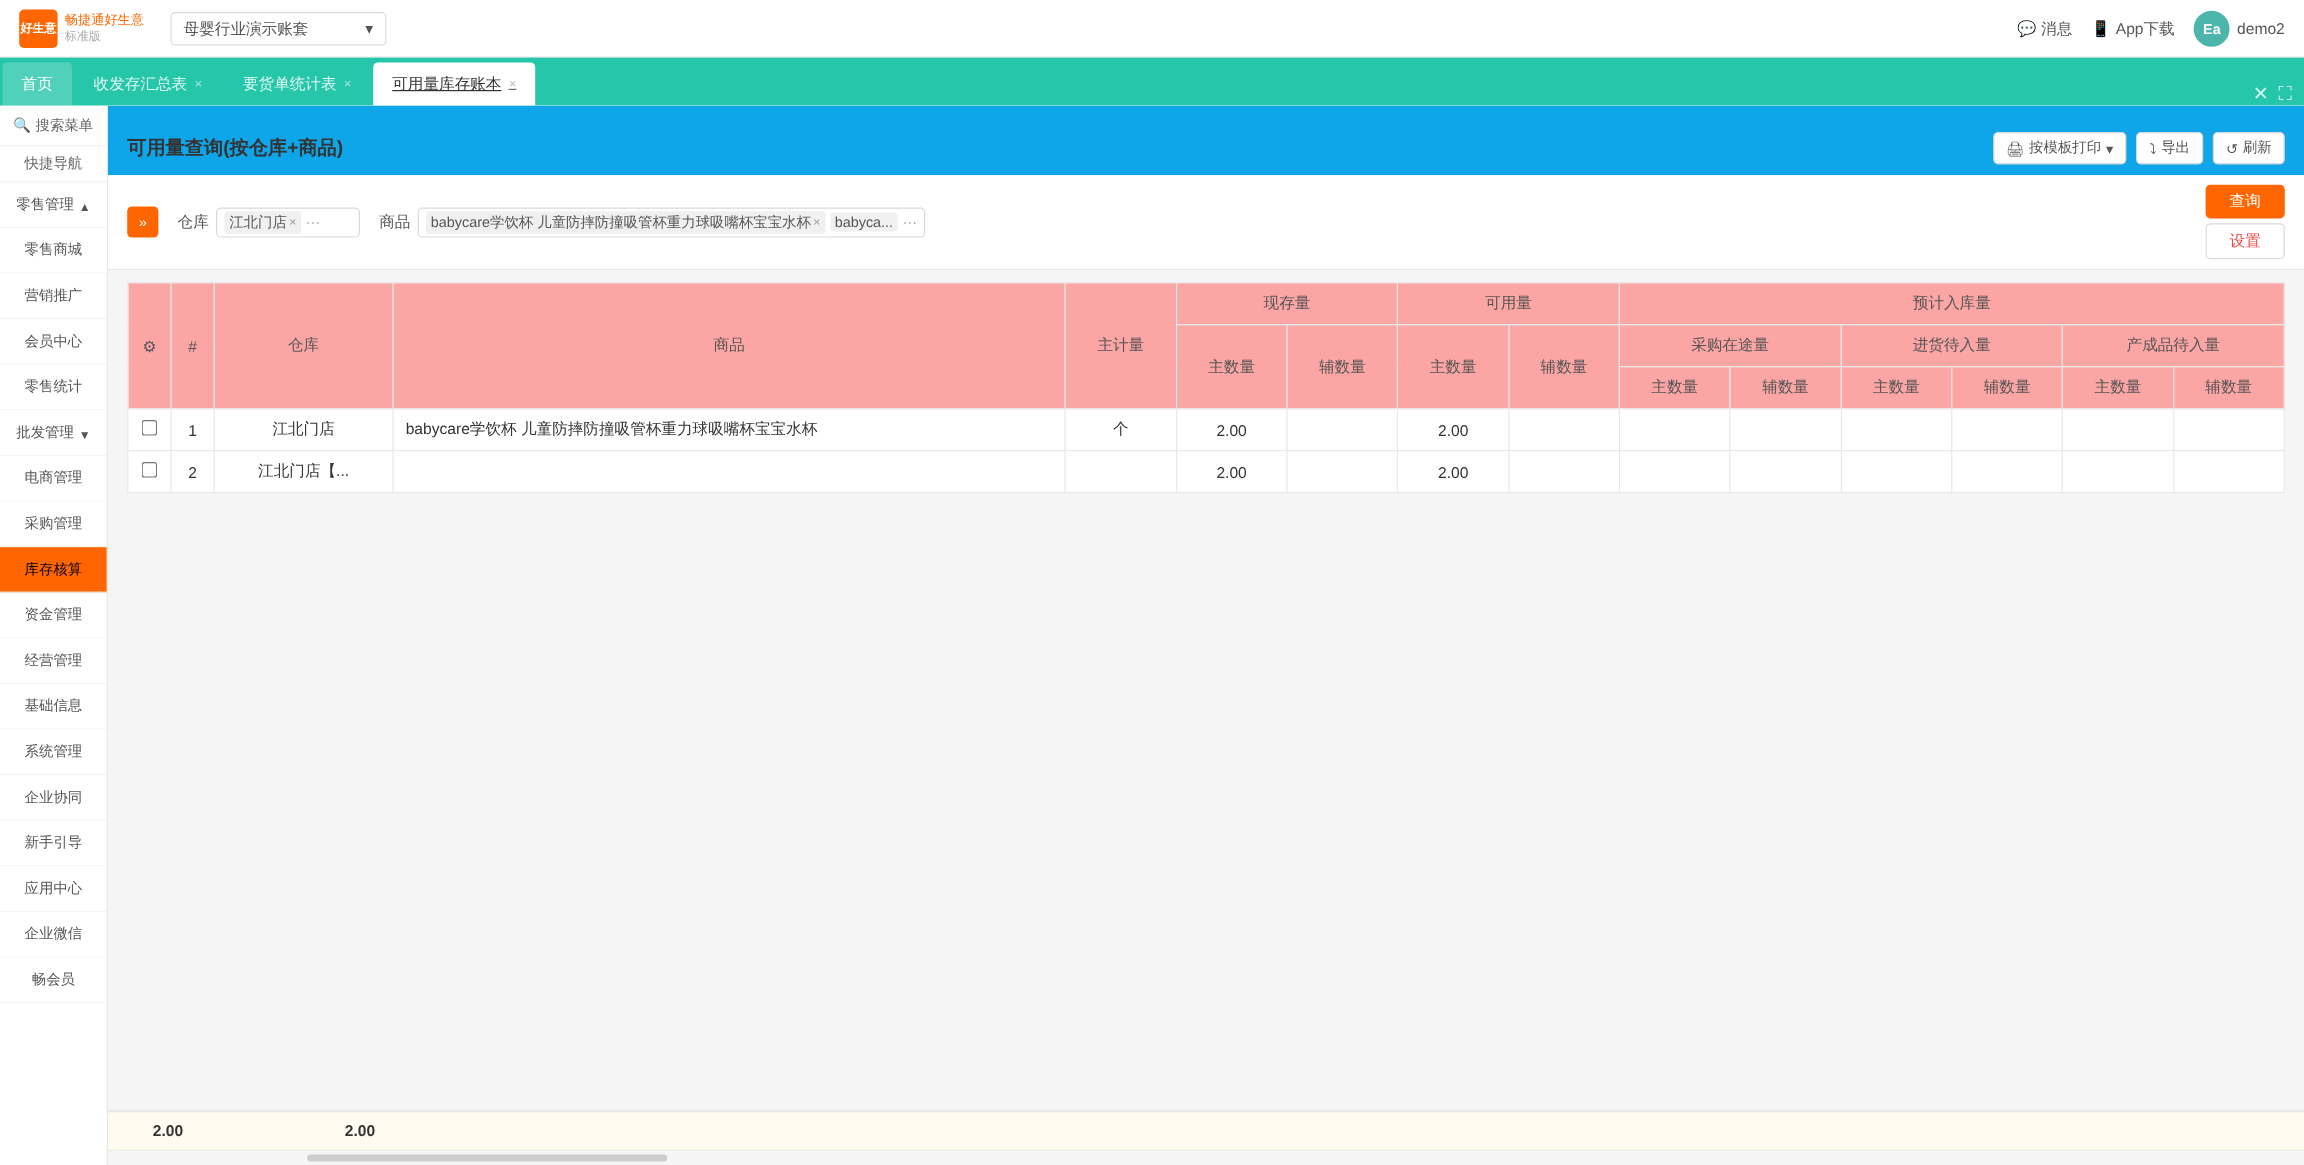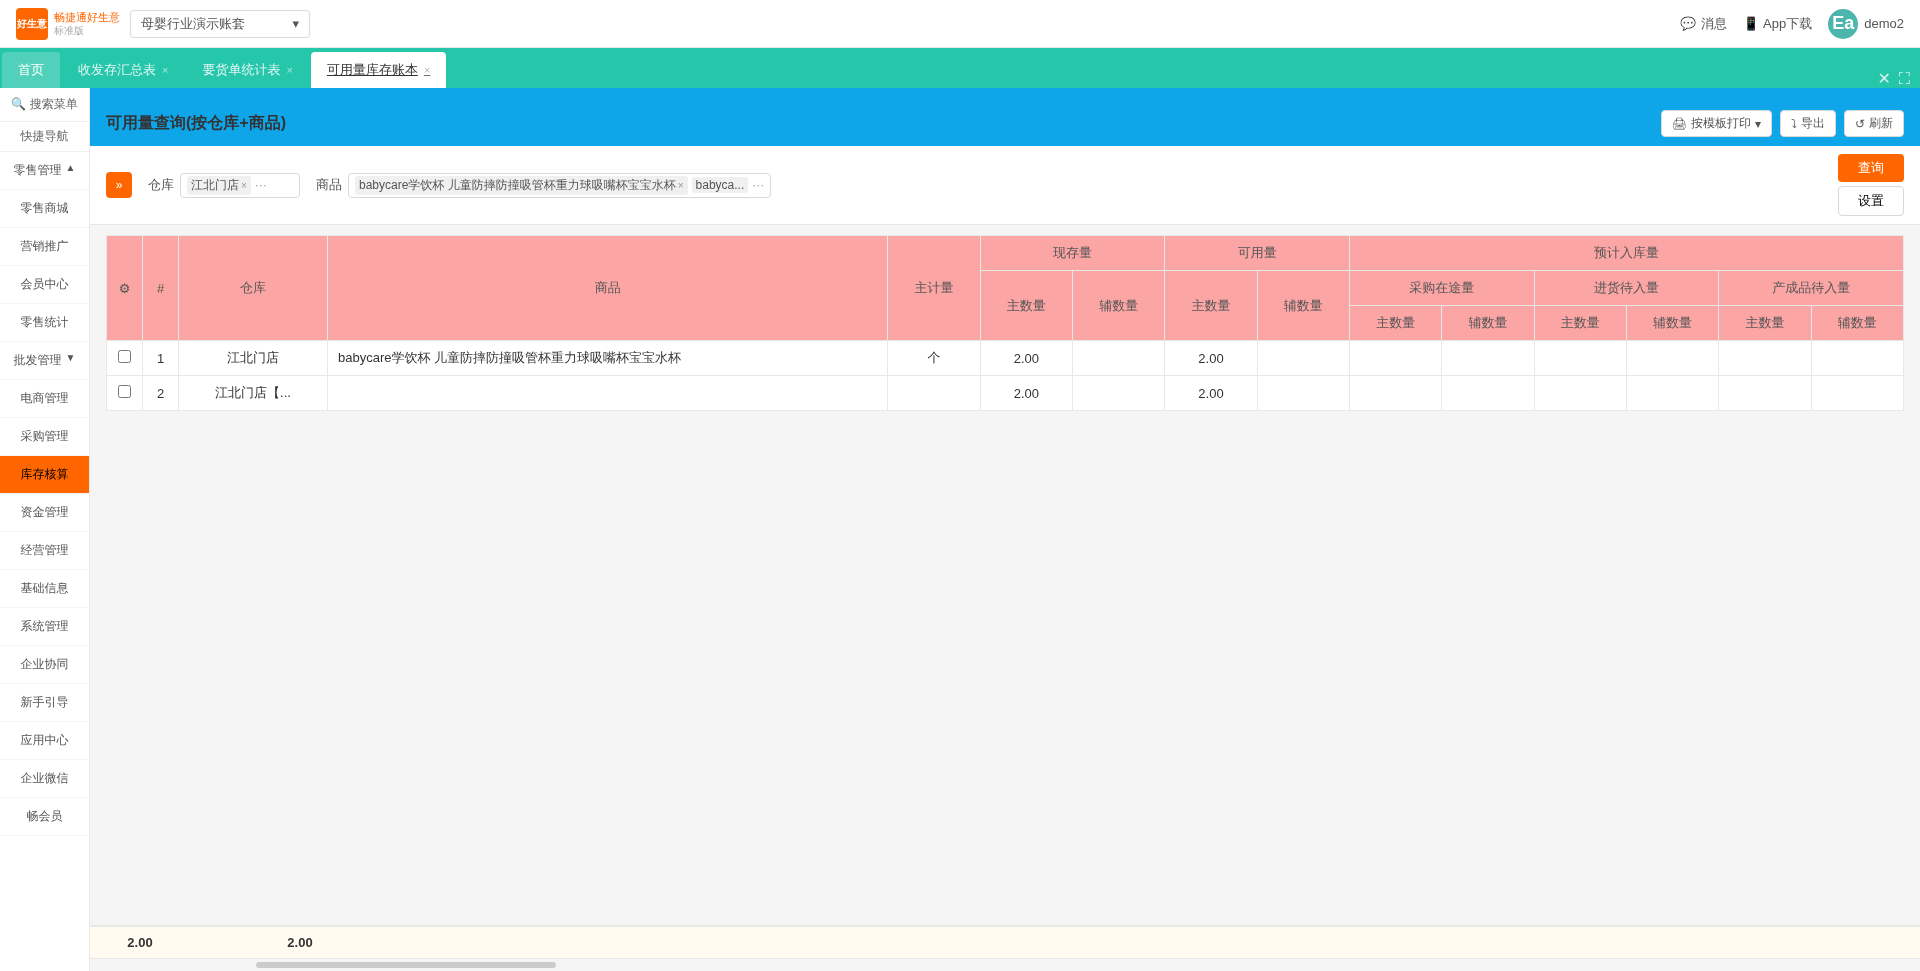--- a/index.html
+++ b/index.html
@@ -12,21 +12,21 @@
       border-bottom: 1px solid #e8e8e8;
       display: flex;
       align-items: center;
       padding: 0 16px;
       justify-content: space-between;
       flex-shrink: 0;
     }
     .top-bar-left {
       display: flex;
       align-items: center;
-      gap: 10px;
+      gap: 22px;
     }
     .logo-area {
       display: flex;
       align-items: center;
       gap: 6px;
     }
     .logo-icon {
       width: 32px;
       height: 32px;
       background: #ff6600;
@@ -72,21 +72,21 @@
     }
     .avatar {
       width: 30px;
       height: 30px;
       border-radius: 50%;
       background: #4db6ac;
       display: flex;
       align-items: center;
       justify-content: center;
       color: white;
-      font-size: 18px;
+      font-size: 12px;
       font-weight: bold;
     }
 
     
     .nav-tabs {
       height: 40px;
       background: #26c6ab;
       display: flex;
       align-items: flex-end;
       padding-left: 0;
@@ -164,21 +164,21 @@
       align-items: center;
       gap: 2px;
       border-bottom: 1px solid #f5f5f5;
     }
     .sidebar-item.active {
       background: #ff6600;
       color: #000000;
     }
     .sidebar-item-group {
       display: flex;
-      align-items: flex-start;
+      align-items: flex-end;
       justify-content: center;
       gap: 4px;
       padding: 10px 4px;
       font-size: 12px;
       color: #555;
       cursor: pointer;
       border-bottom: 1px solid #f5f5f5;
     }
     .sidebar-item-group .arrow { font-size: 10px; }
 
@@ -319,21 +319,21 @@
       background: #ff6600;
       color: white;
       border: none;
       border-radius: 4px;
       cursor: pointer;
       font-size: 13px;
     }
     .btn-setting {
       padding: 5px 14px;
       background: #fff;
-      color: #000000;
+      color: #ef4444;
       border: 1px solid #d9d9d9;
       border-radius: 4px;
       cursor: pointer;
       font-size: 13px;
     }
 
     
     .table-area {
       flex: 1;
       overflow: auto;

